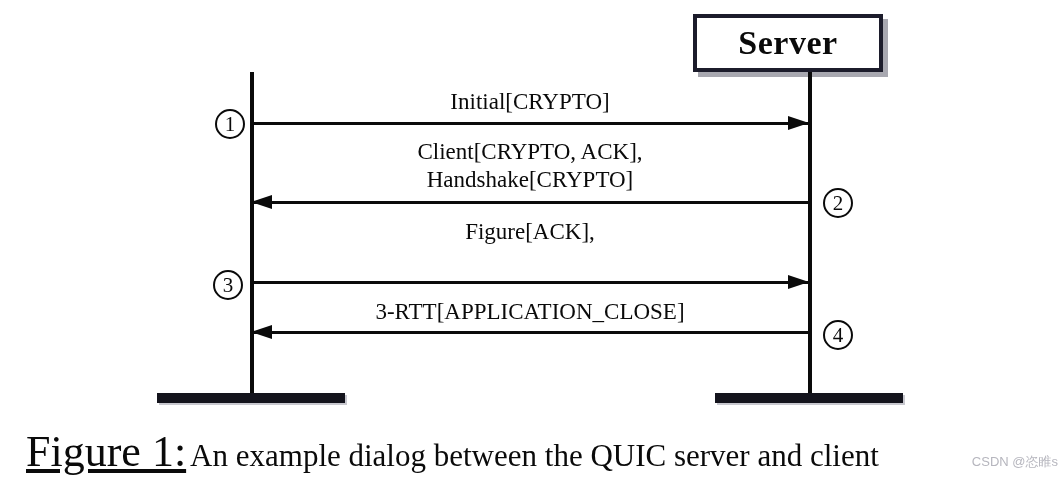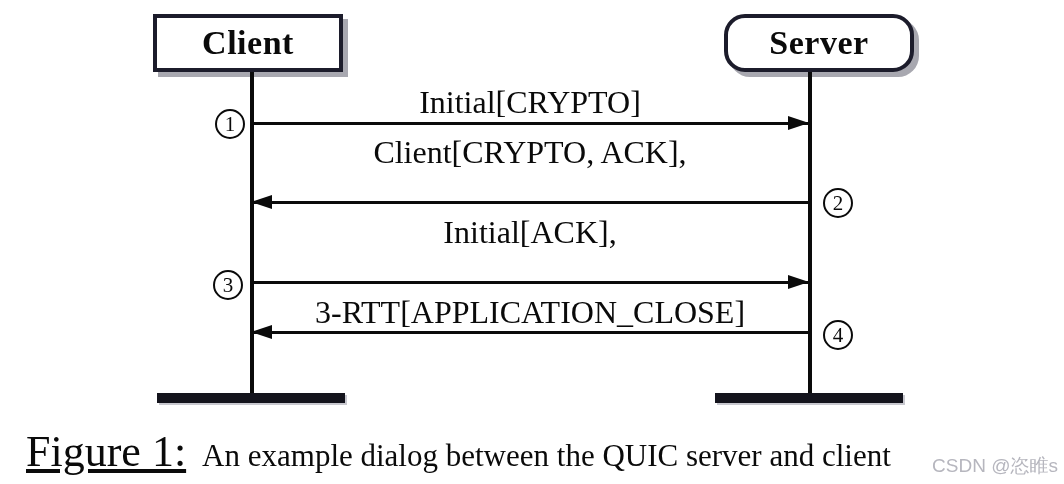--- a/index.html
+++ b/index.html
@@ -11,21 +11,21 @@
   
   .actor-box {
     position:absolute; top:14px; width:190px; height:58px;
     background:#ffffff; border:4px solid var(--box-border,#1c1c2b);
     box-shadow:5px 5px 0 0 var(--shadow,#a8a8b0);
     box-sizing:border-box;
     display:flex; align-items:center; justify-content:center;
     font-weight:bold; font-size:34px; letter-spacing:0.5px;
   }
   .actor-client { left:153px; }
-  .actor-server { left:724px;border-radius:21px; }
+  .actor-server { left:693px; }
   
   .lifeline {
     position:absolute; top:72px; width:4px; height:322px;
     background:var(--line,#0a0a0a);
   }
   .lifeline-client { left:250px; }
   .lifeline-server { left:808px; }
   
   .endbar {
     position:absolute; top:393px; width:188px; height:10px;
@@ -42,53 +42,50 @@
   .arrowhead {
     position:absolute; width:0; height:0; top:-6px;
     border-top:7.5px solid transparent;
     border-bottom:7.5px solid transparent;
   }
   .arrowhead.dir-right { right:-1px; border-left:21px solid var(--line,#0a0a0a); }
   .arrowhead.dir-left  { left:-1px;  border-right:21px solid var(--line,#0a0a0a); }
   
   .msg-label {
     position:absolute; left:252px; width:556px;
-    text-align:center; font-size:32px; line-height:28px;
+    text-align:center; font-size:23px; line-height:28px;
     color:var(--line,#0a0a0a); white-space:nowrap;font-family:Liberation Serif, serif;
   }
   
   .step-circle {
     position:absolute; width:30px; height:30px; border-radius:50%;
     border:2px solid var(--line,#0a0a0a); background:#ffffff;
     box-sizing:border-box;
     display:flex; align-items:center; justify-content:center;
     font-size:21px; line-height:1;
   }
   
   .caption {
     position:absolute; left:26px; top:426px; width:1030px;
     white-space:nowrap;
   }
   .caption .cap-label { font-size:44px;text-decoration:underline; }
-  .caption .cap-text  { font-size:31px;margin-left:12px; }
+  .caption .cap-text  { font-size:31px; }
   
   .watermark {
     position:absolute; right:6px; top:453px;
     font-family:"Liberation Sans", sans-serif;
-    font-size:19px; color:var(--watermark,#b6b6be);
+    font-size:13px; color:var(--watermark,#b6b6be);
   }
 </style>
 </head>
 <body>
 
 <div class="stage">
 
-  <div class="actor-box actor-client">
-    <span>Client</span>
-  </div>
   <div class="actor-box actor-server">
     <span>Server</span>
   </div>
 
   <div class="lifeline lifeline-client"></div>
   <div class="lifeline lifeline-server"></div>
 
   <div class="endbar endbar-client"></div>
   <div class="endbar endbar-server"></div>
 
@@ -97,30 +94,31 @@
   </div>
   <div class="msg-arrow" style="top:122px;">
     <span class="arrowhead dir-right"></span>
   </div>
   <div class="step-circle" style="left:215px; top:109px;">
     <span>1</span>
   </div>
 
   <div class="msg-label" style="top:138px;">
     <div>Client[CRYPTO, ACK],</div>
+    <div>Handshake[CRYPTO]</div>
   </div>
   <div class="msg-arrow" style="top:201px;">
     <span class="arrowhead dir-left"></span>
   </div>
   <div class="step-circle" style="left:823px; top:188px;">
     <span>2</span>
   </div>
 
   <div class="msg-label" style="top:218px;">
-    <div>Initial[ACK],</div>
+    <div>Figure[ACK],</div>
   </div>
   <div class="msg-arrow" style="top:281px;">
     <span class="arrowhead dir-right"></span>
   </div>
   <div class="step-circle" style="left:213px; top:270px;">
     <span>3</span>
   </div>
 
   <div class="msg-label" style="top:298px;">
     <div>3-RTT[APPLICATION_CLOSE]</div>

